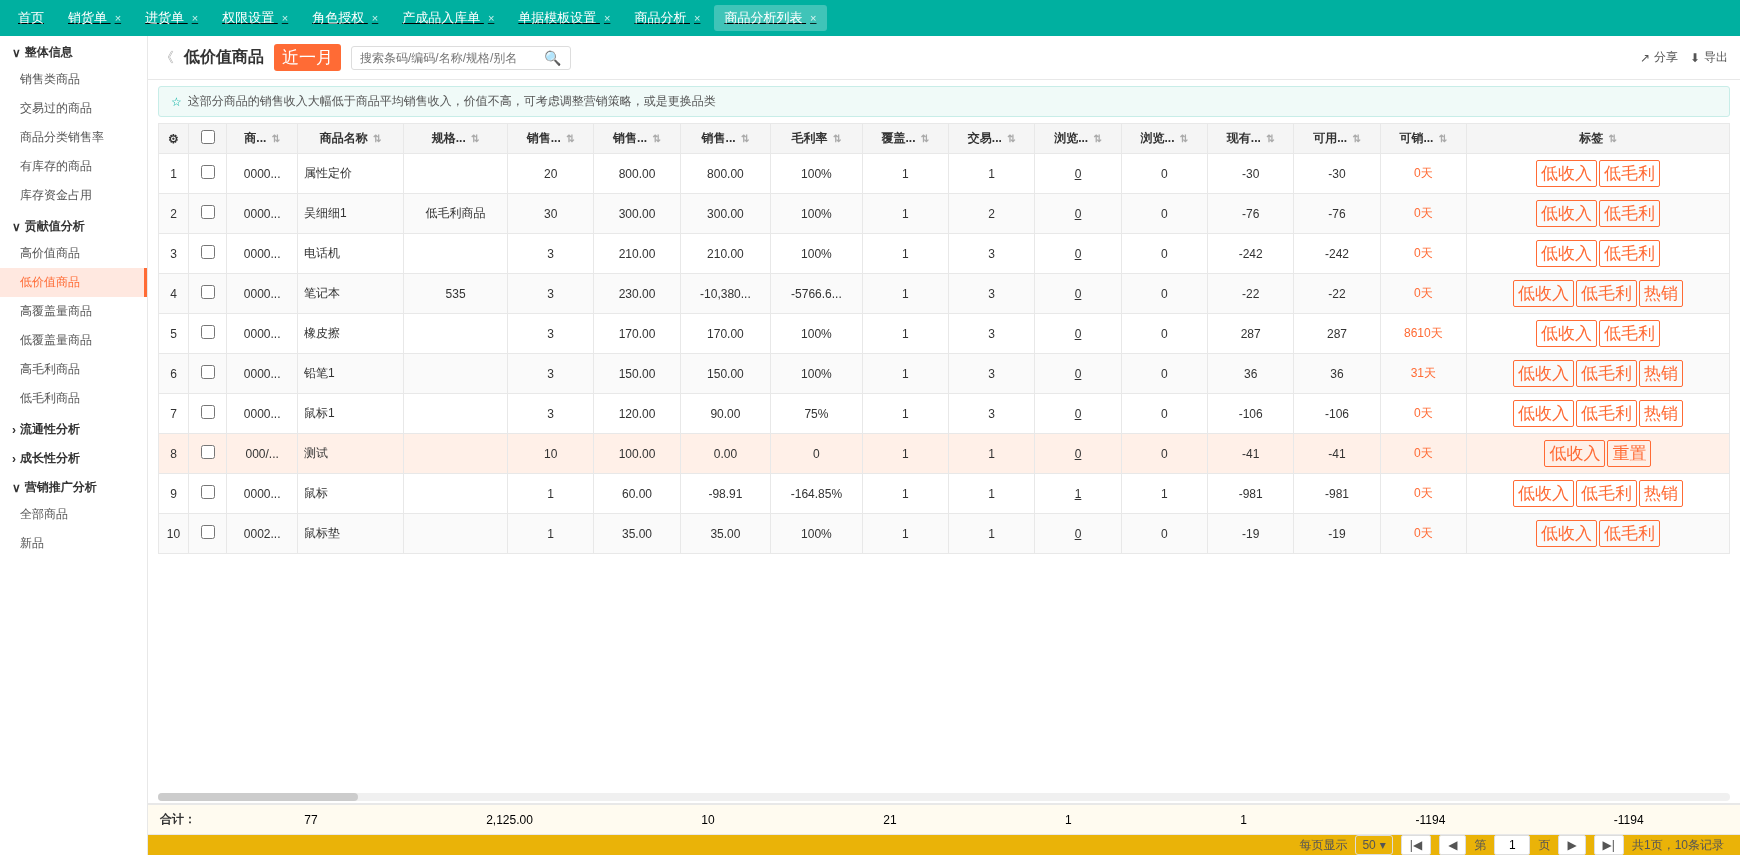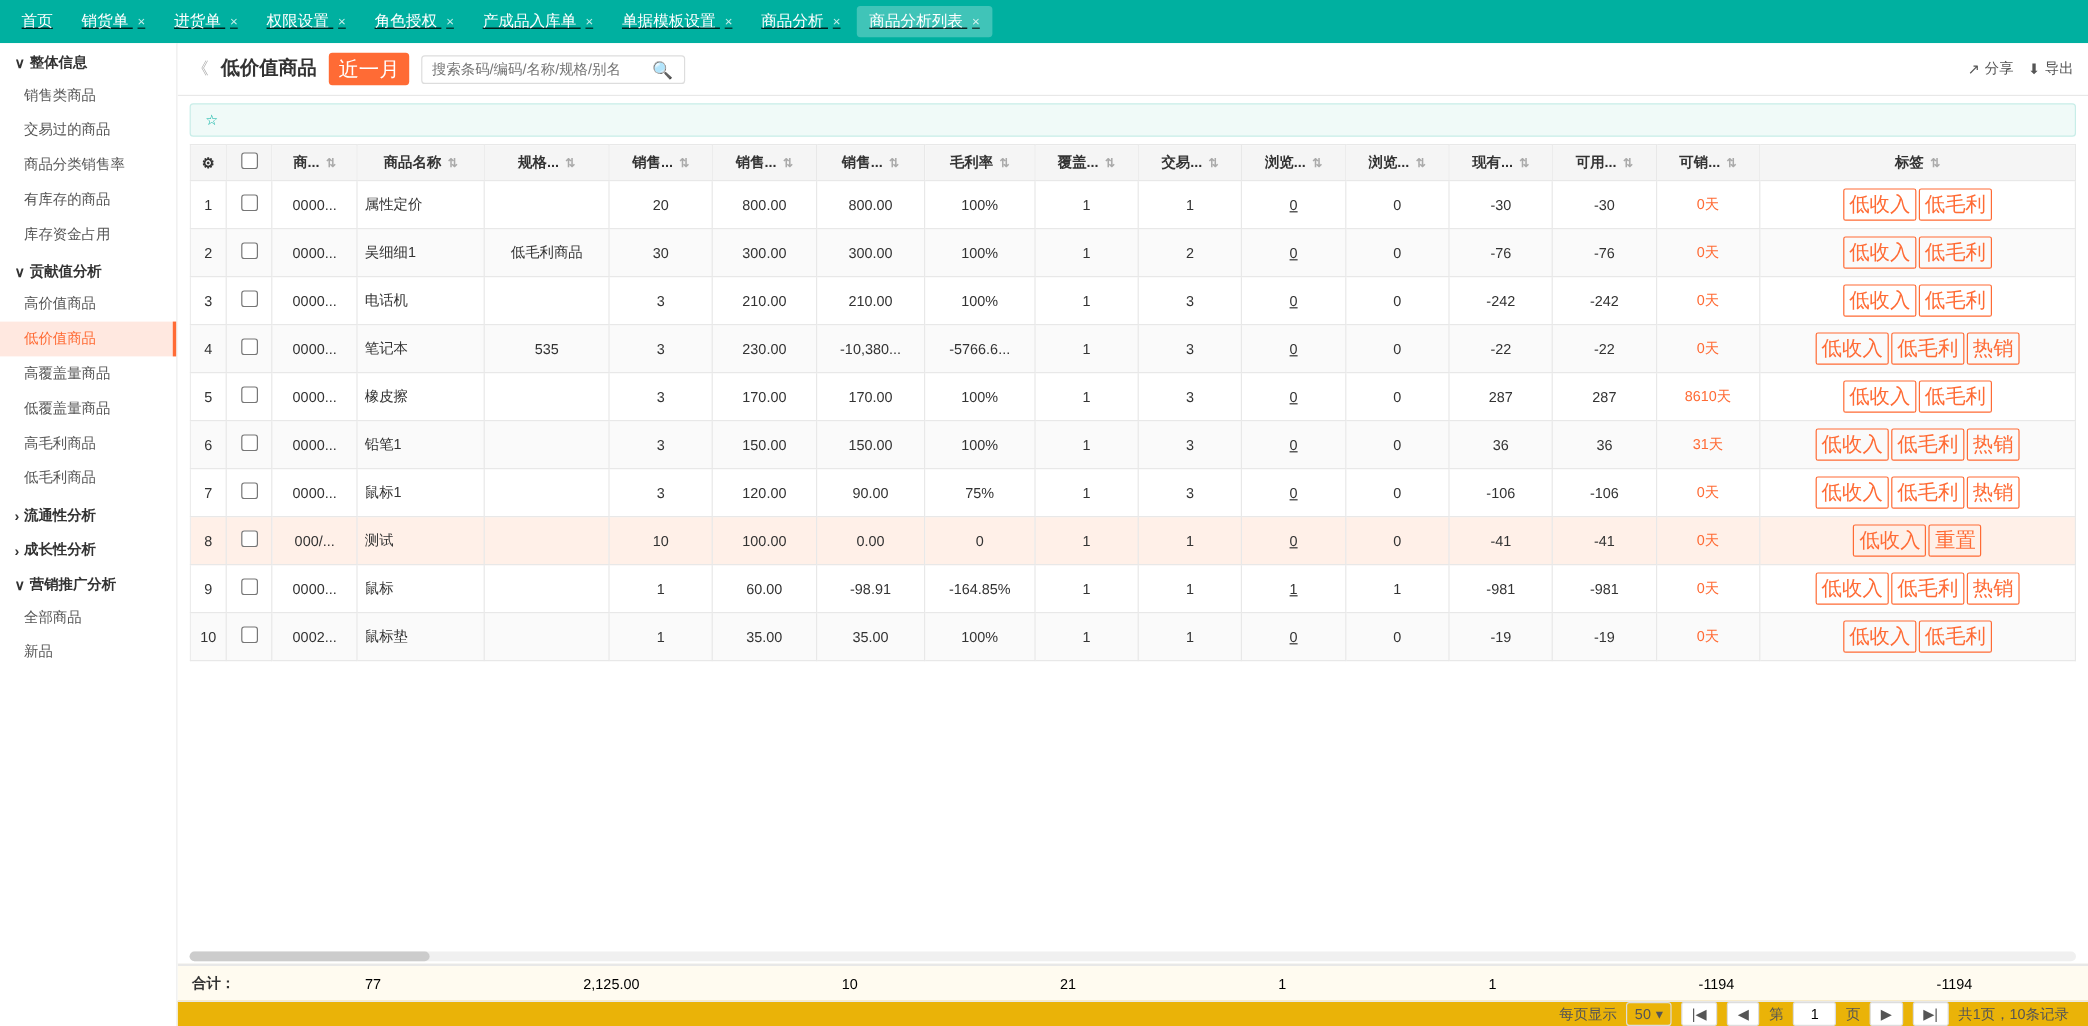--- a/index.html
+++ b/index.html
@@ -314,20 +314,21 @@
         </div>
         <div class="action-btn">
           <span>⬇</span>
           <span>导出</span>
         </div>
       </div>
     </div>
 
     <div class="info-banner">
       <span class="info-icon">☆</span>
+      <span>这部分商品的销售收入大幅低于商品平均销售收入，价值不高，可考虑调整营销策略，或是更换品类</span>
     </div>
 
     <div class="table-container">
       <table>
         <thead>
           <tr>
             <th class="gear-col">⚙</th>
             <th><input type="checkbox" class="checkbox" style=""></th>
             <th>商... <span class="sort-icon">⇅</span></th>
             <th>商品名称 <span class="sort-icon">⇅</span></th>

